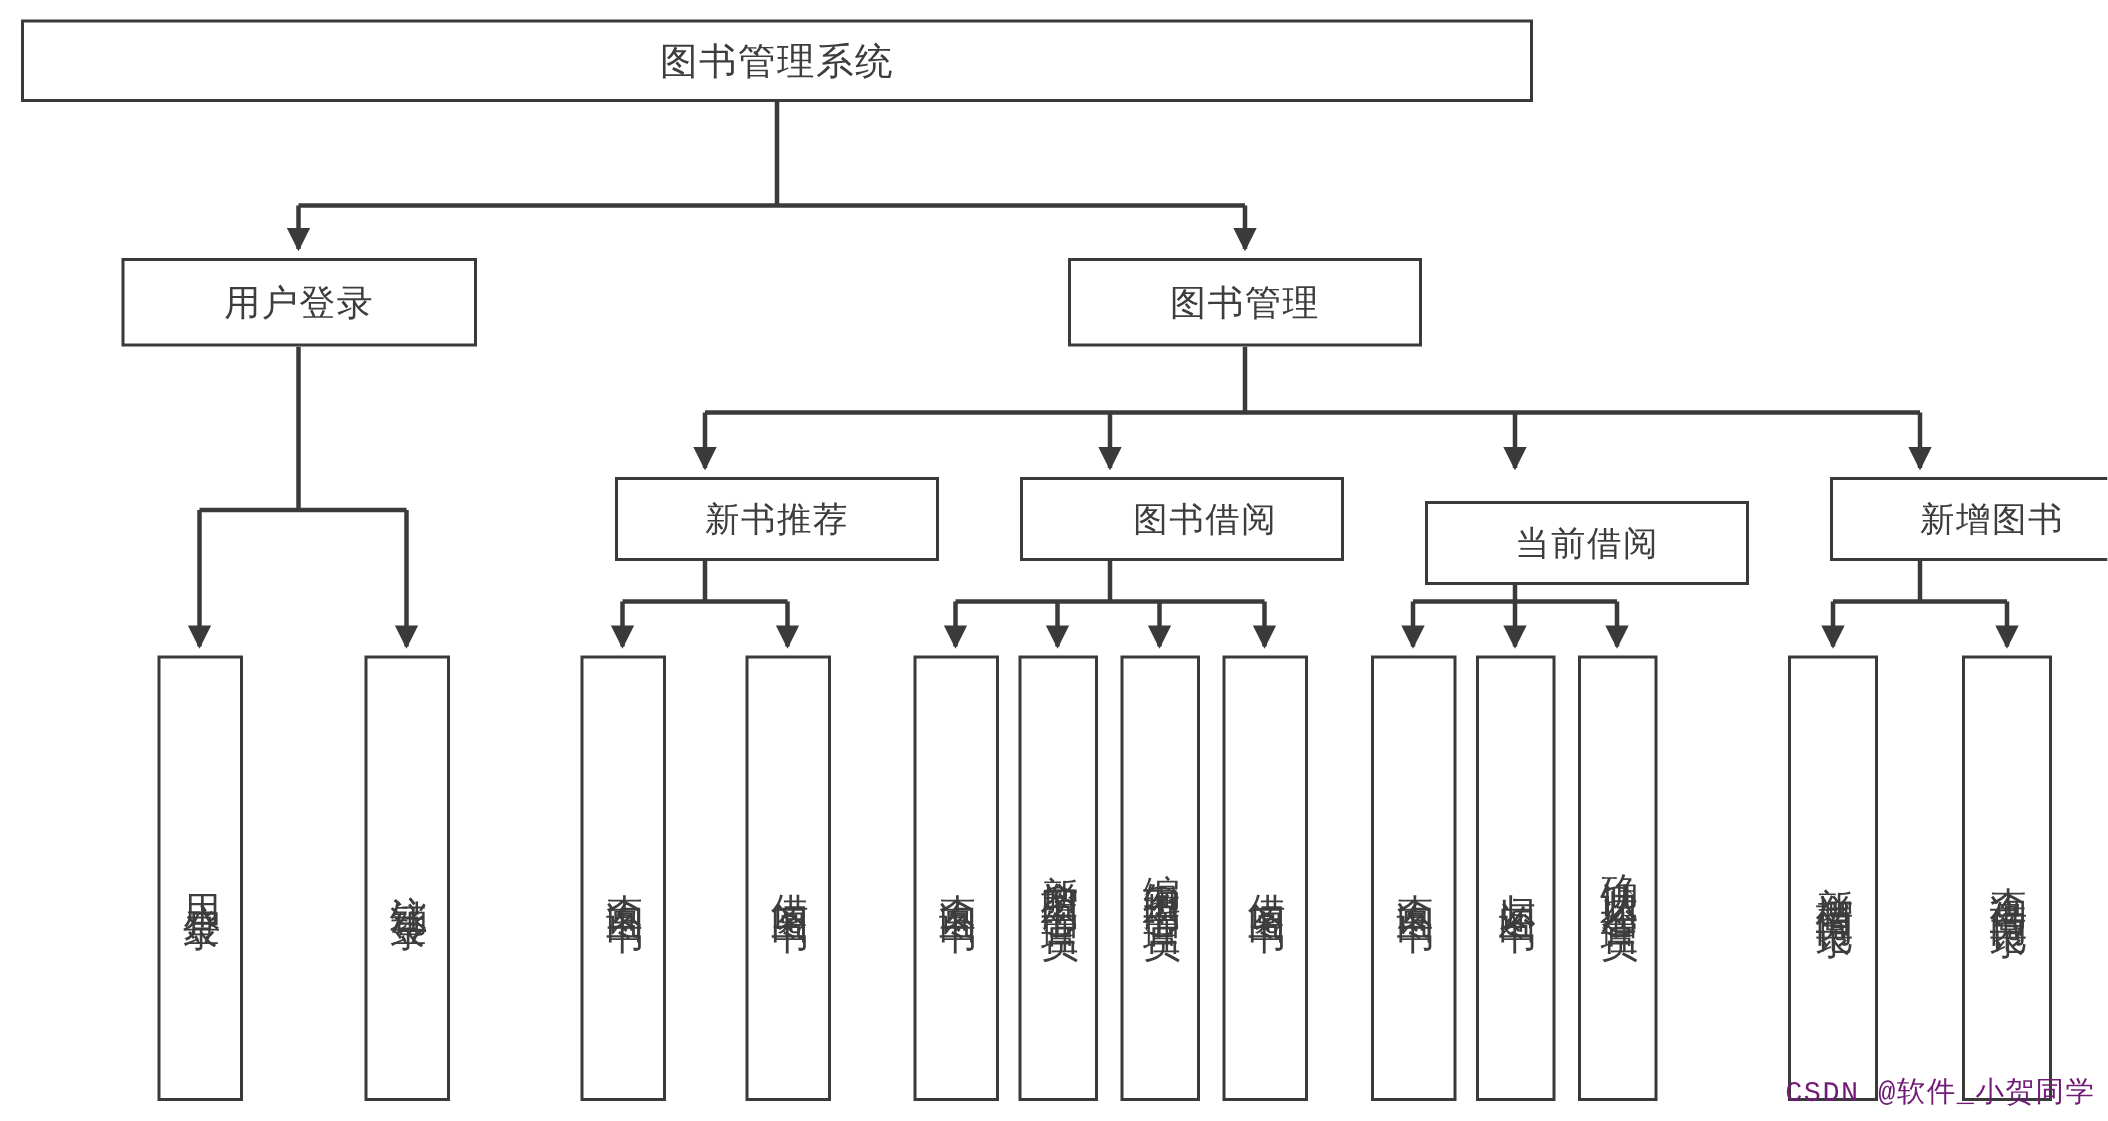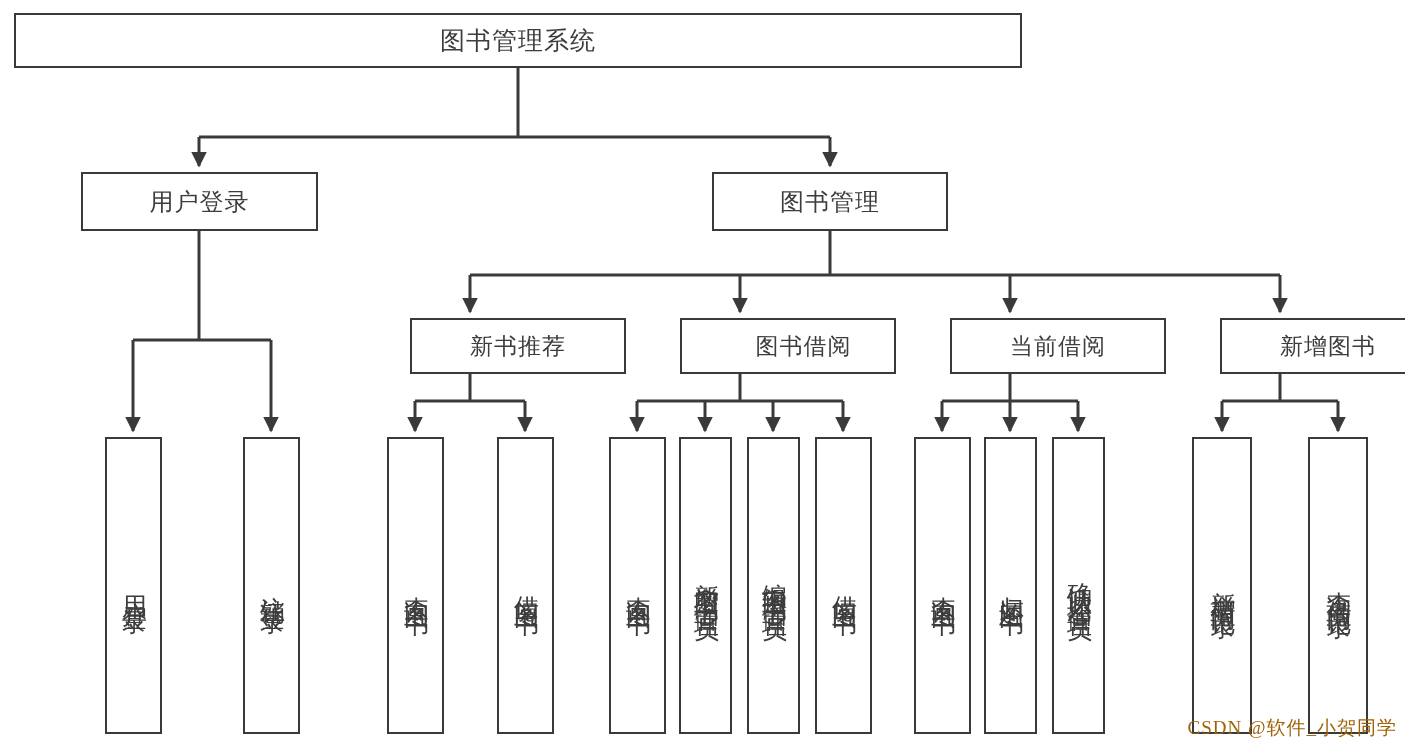--- a/index.html
+++ b/index.html
@@ -59,24 +59,24 @@
   }
   .hlabel {
     white-space: nowrap;
     letter-spacing: 1px;
   }
   #watermark {
     position: absolute;
     right: 8px;
     bottom: 6px;
     font-size: 19px;
-    color: #a16207;
+    color: #701a75;
     letter-spacing: 1px;
     white-space: nowrap;
-    font-family: Liberation Serif, serif;
+    font-family: Liberation Mono, monospace;
   }
 </style>
 </head>
 <body>
 
 <div id="canvas">
 
   <svg id="connectors" viewBox="0 0 1405 747" xmlns="http://www.w3.org/2000/svg">
     <defs>
       <marker id="arrow" viewBox="0 0 10 10" refX="9" refY="5" markerWidth="5.2" markerHeight="5.2" orient="auto-start-reverse">
@@ -144,21 +144,21 @@
   </div>
 
   <div class="node lvl2" style="left:362px; top:318px; width:216px; height:56px;">
     <span class="hlabel">新书推荐</span>
   </div>
 
   <div class="node lvl2" style="left:632px; top:318px; width:216px; height:56px;padding-left:31px;">
     <span class="hlabel">图书借阅</span>
   </div>
 
-  <div class="node lvl2" style="left:902px; top:318px; width:216px; height:56px;">
+  <div class="node lvl2" style="left:902px; top:334px; width:216px; height:56px;">
     <span class="hlabel">当前借阅</span>
   </div>
 
   <div class="node lvl2" style="left:1172px; top:318px; width:216px; height:56px;">
     <span class="hlabel">新增图书</span>
   </div>
 
   <div class="node leaf" style="left:105px; top:437px; width:57px; height:297px;">
     <span class="vlabel">用户登录</span>
   </div>

